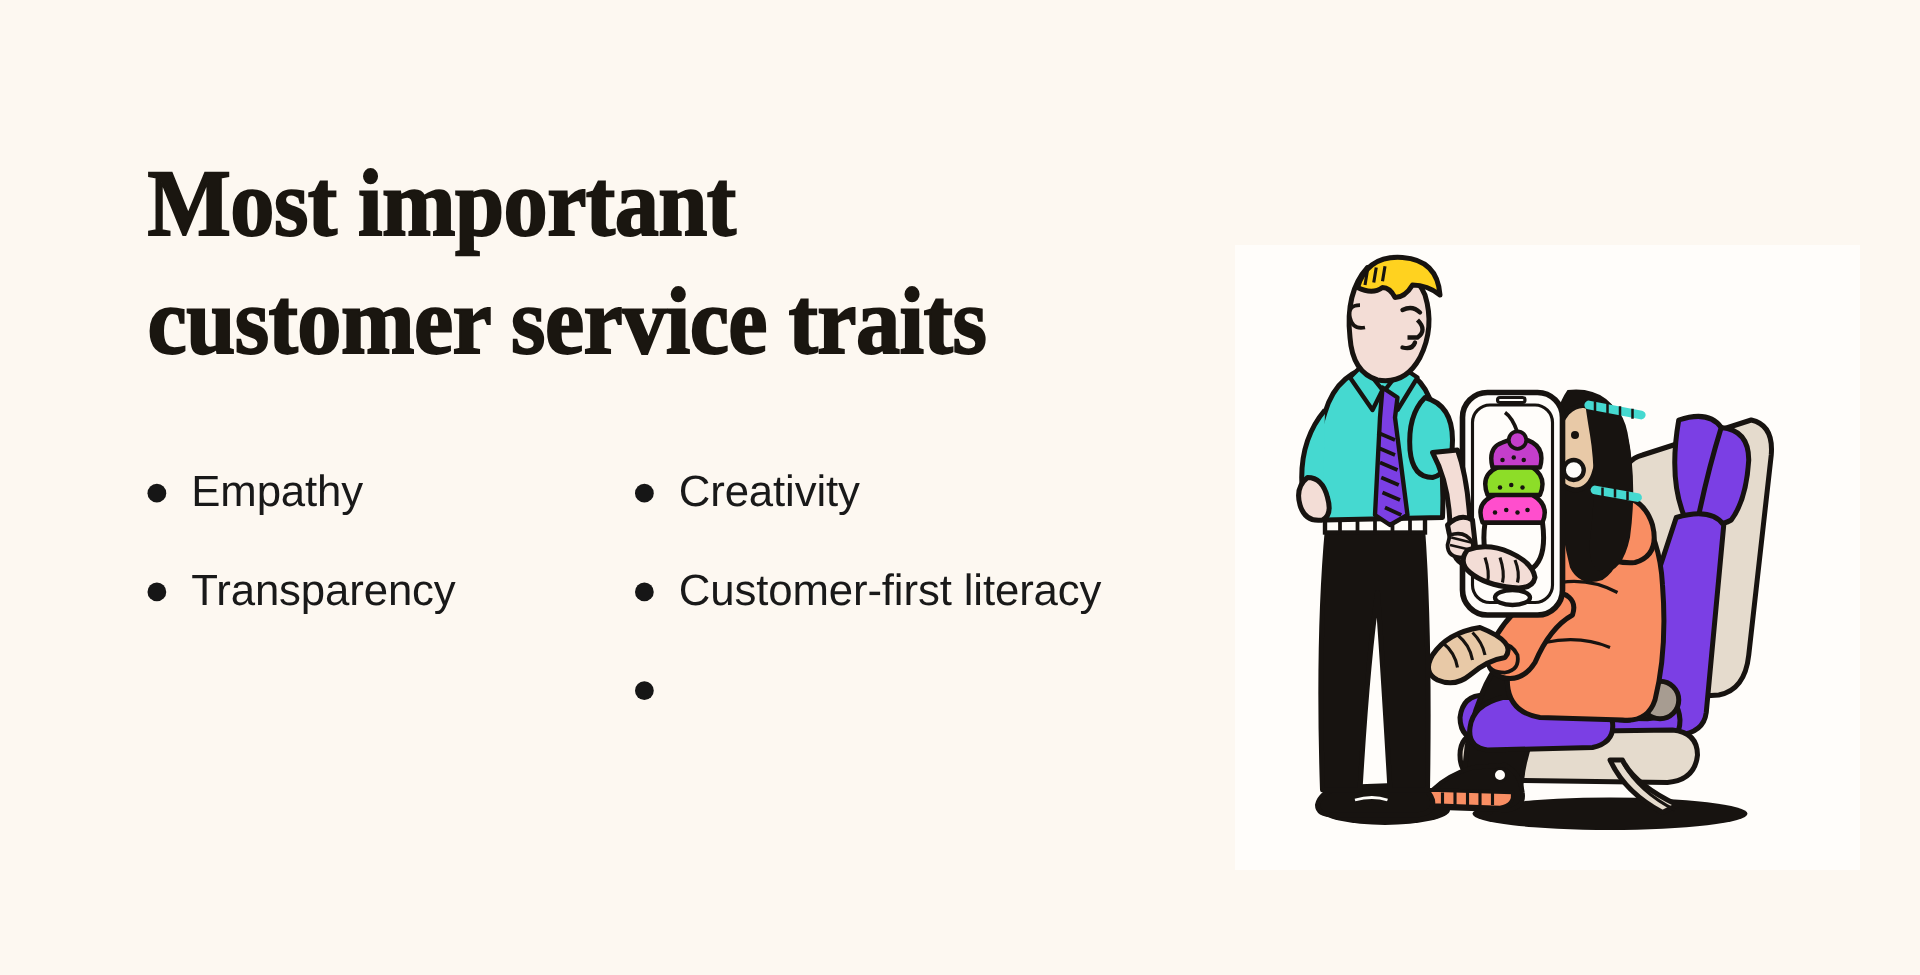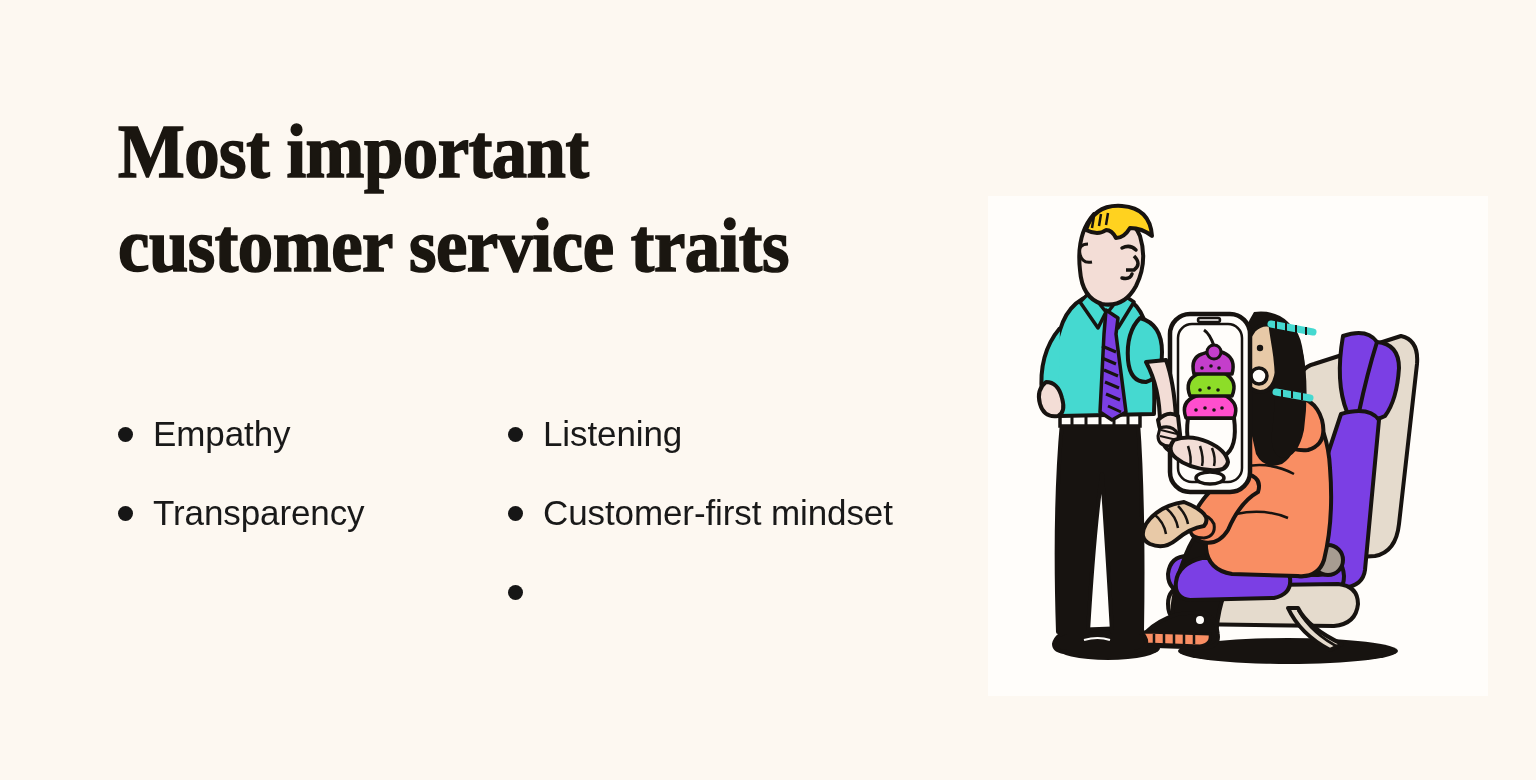--- a/index.html
+++ b/index.html
@@ -17,21 +17,21 @@
     position: relative;
     width: 1536px;
     height: 780px;
     background: #fdf8f1;
   }
 
   
   #title-block {
     position: absolute;
     left: 118px;
-    top: 104px;
+    top: 116px;
     width: 880px;
   }
   .title-line {
     font-family: "Liberation Serif", "DejaVu Serif", serif;
     font-weight: 700;
     font-size: 76px;
     line-height: 94px;
     letter-spacing: -0.5px;
     color: #1a1610;
     white-space: nowrap;
@@ -46,21 +46,20 @@
     left: 118px;
     top: 372px;
     width: 880px;
     display: flex;
     flex-direction: row;
     align-items: flex-start;
   }
   .bullet-col {
     display: flex;
     flex-direction: column;
-    margin-top: 40px;
   }
   #col-left  { width: 390px; }
   #col-right { width: 490px; }
 
   .bullet-item {
     display: flex;
     flex-direction: row;
     align-items: flex-start;
     height: 79px;
   }
@@ -116,25 +115,25 @@
       </div>
       <div class="bullet-item">
         <span class="bullet-dot"></span>
         <span class="bullet-label">Transparency</span>
       </div>
     </div>
 
     <div class="bullet-col" id="col-right">
       <div class="bullet-item">
         <span class="bullet-dot"></span>
-        <span class="bullet-label">Listening</span>
-      </div>
-      <div class="bullet-item">
-        <span class="bullet-dot"></span>
-        <span class="bullet-label">Customer-first mindset</span>
+        <span class="bullet-label">Creativity</span>
+      </div>
+      <div class="bullet-item">
+        <span class="bullet-dot"></span>
+        <span class="bullet-label">Customer-first literacy</span>
       </div>
       <div class="bullet-item">
         <span class="bullet-dot"></span>
       </div>
     </div>
 
   </div>
 
   <div id="illustration-panel">
     <svg viewBox="0 0 500 500" xmlns="http://www.w3.org/2000/svg">

